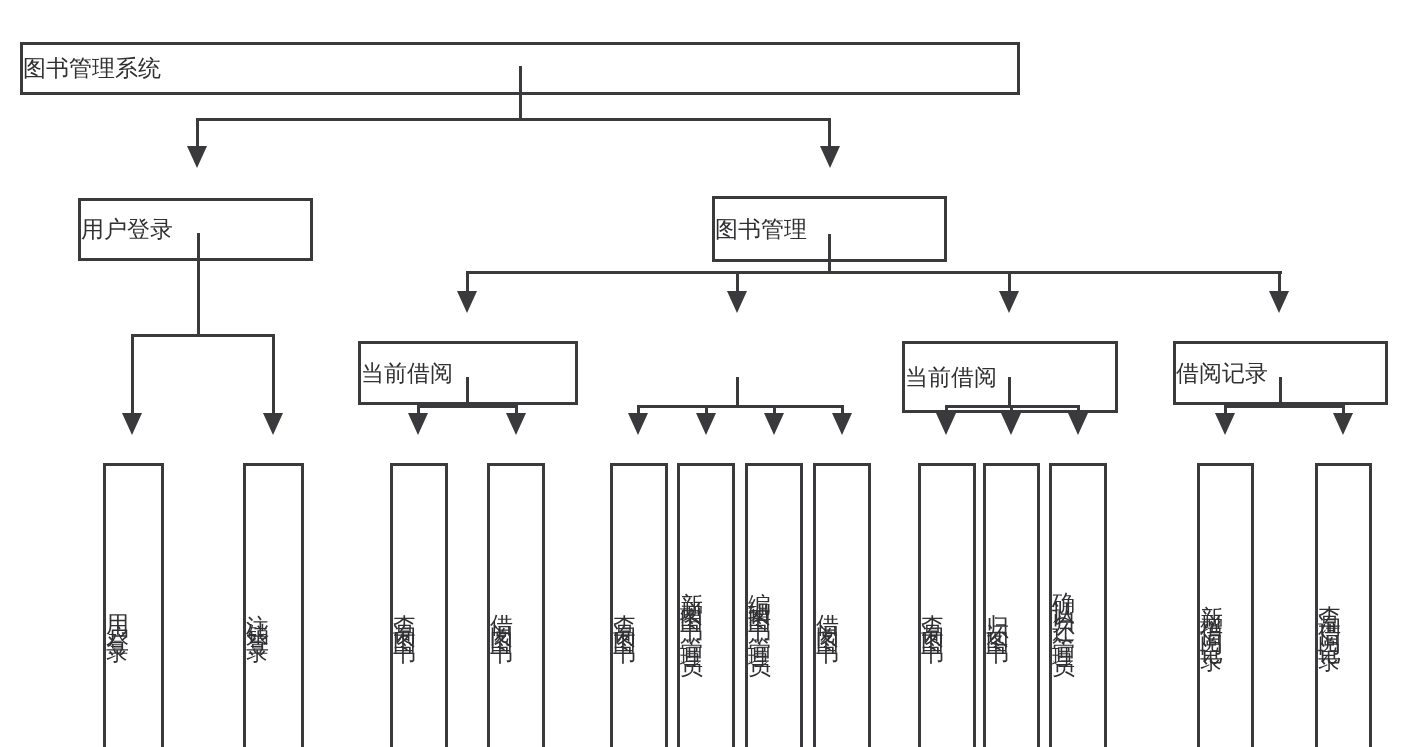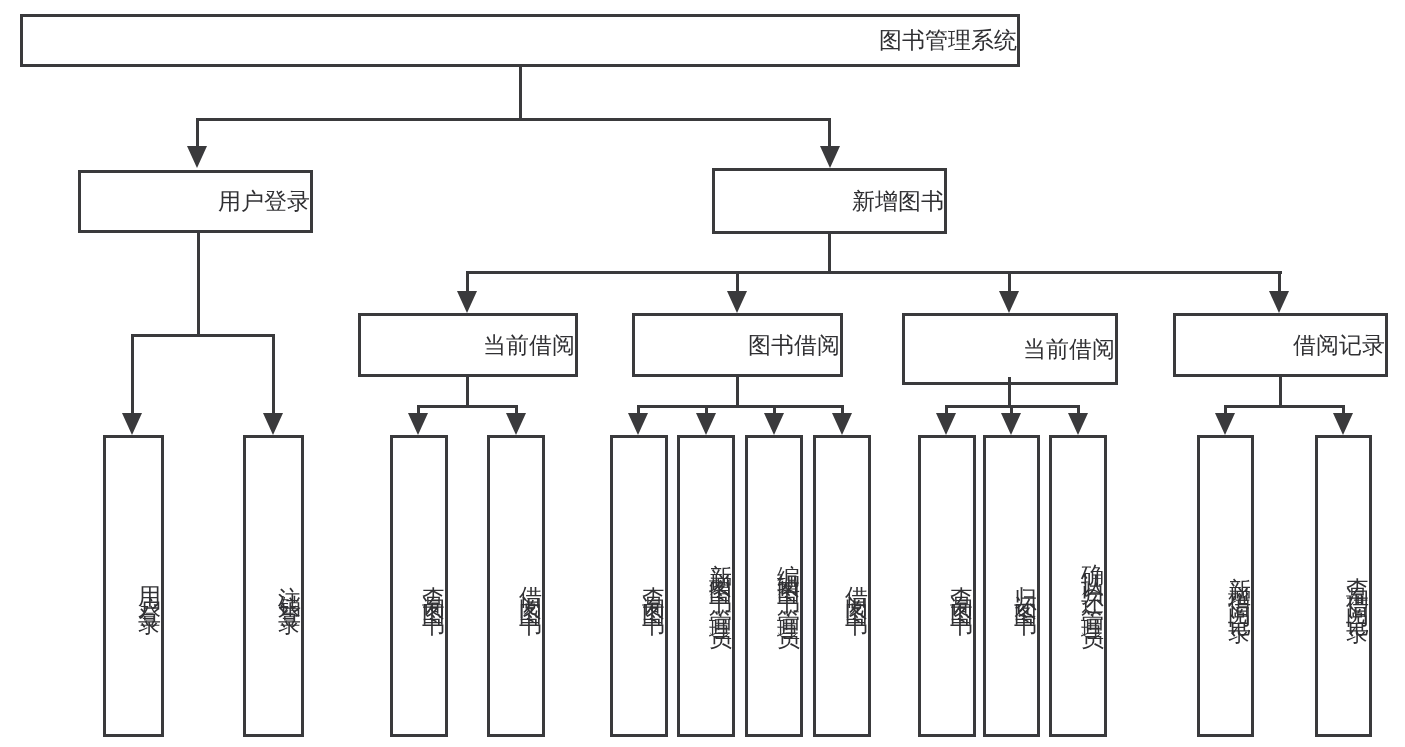--- a/index.html
+++ b/index.html
@@ -14,22 +14,23 @@
     width:1405px;height:747px;
     background:var(--bg);
     font-family:"DejaVu Sans","Liberation Sans",sans-serif;
     overflow:hidden;
   }
   .box{
     position:absolute;
     box-sizing:border-box;
     border:3px solid var(--line);
     background:transparent;
-    display:flex;align-items:center;justify-content:flex-end;
+    display:flex;align-items:center;justify-content:flex-start;
     z-index:2;
+    margin-top:28px;
   }
   .box .t{
     color:var(--text);
     font-size:23px;
     line-height:1;
     white-space:nowrap;
   }
   .box.v .t{
     writing-mode:vertical-rl;
     text-orientation:mixed;
@@ -72,21 +73,21 @@
   <div class="ln" style="left:196px;top:118px;width:635px;height:3px"></div>
   <div class="ln" style="left:196px;top:118px;width:3px;height:30px"></div>
   <div class="ar" style="left:187px;top:146px"></div>
   <div class="ln" style="left:828px;top:118px;width:3px;height:30px"></div>
   <div class="ar" style="left:820px;top:146px"></div>
 
   <div class="box" style="left:78px;top:170px;width:235px;height:63px">
     <span class="t">用户登录</span>
   </div>
   <div class="box" style="left:712px;top:168px;width:235px;height:66px">
-    <span class="t">新增图书</span>
+    <span class="t">图书管理</span>
   </div>
 
   <div class="ln" style="left:197px;top:233px;width:3px;height:104px"></div>
   <div class="ln" style="left:131px;top:334px;width:144px;height:3px"></div>
   <div class="ln" style="left:131px;top:334px;width:3px;height:79px"></div>
   <div class="ar" style="left:122px;top:413px"></div>
   <div class="ln" style="left:272px;top:334px;width:3px;height:79px"></div>
   <div class="ar" style="left:263px;top:413px"></div>
 
   <div class="ln" style="left:828px;top:234px;width:3px;height:40px"></div>
@@ -95,23 +96,20 @@
   <div class="ar" style="left:457px;top:291px"></div>
   <div class="ln" style="left:736px;top:271px;width:3px;height:22px"></div>
   <div class="ar" style="left:727px;top:291px"></div>
   <div class="ln" style="left:1008px;top:271px;width:3px;height:22px"></div>
   <div class="ar" style="left:999px;top:291px"></div>
   <div class="ln" style="left:1278px;top:271px;width:3px;height:22px"></div>
   <div class="ar" style="left:1269px;top:291px"></div>
 
   <div class="box" style="left:358px;top:313px;width:220px;height:64px">
     <span class="t">当前借阅</span>
-  </div>
-  <div class="box" style="left:632px;top:313px;width:211px;height:64px">
-    <span class="t">图书借阅</span>
   </div>
   <div class="box" style="left:902px;top:313px;width:216px;height:72px">
     <span class="t">当前借阅</span>
   </div>
   <div class="box" style="left:1173px;top:313px;width:215px;height:64px">
     <span class="t">借阅记录</span>
   </div>
 
   <div class="ln" style="left:466px;top:377px;width:3px;height:30px"></div>
   <div class="ln" style="left:417px;top:405px;width:101px;height:3px"></div>

